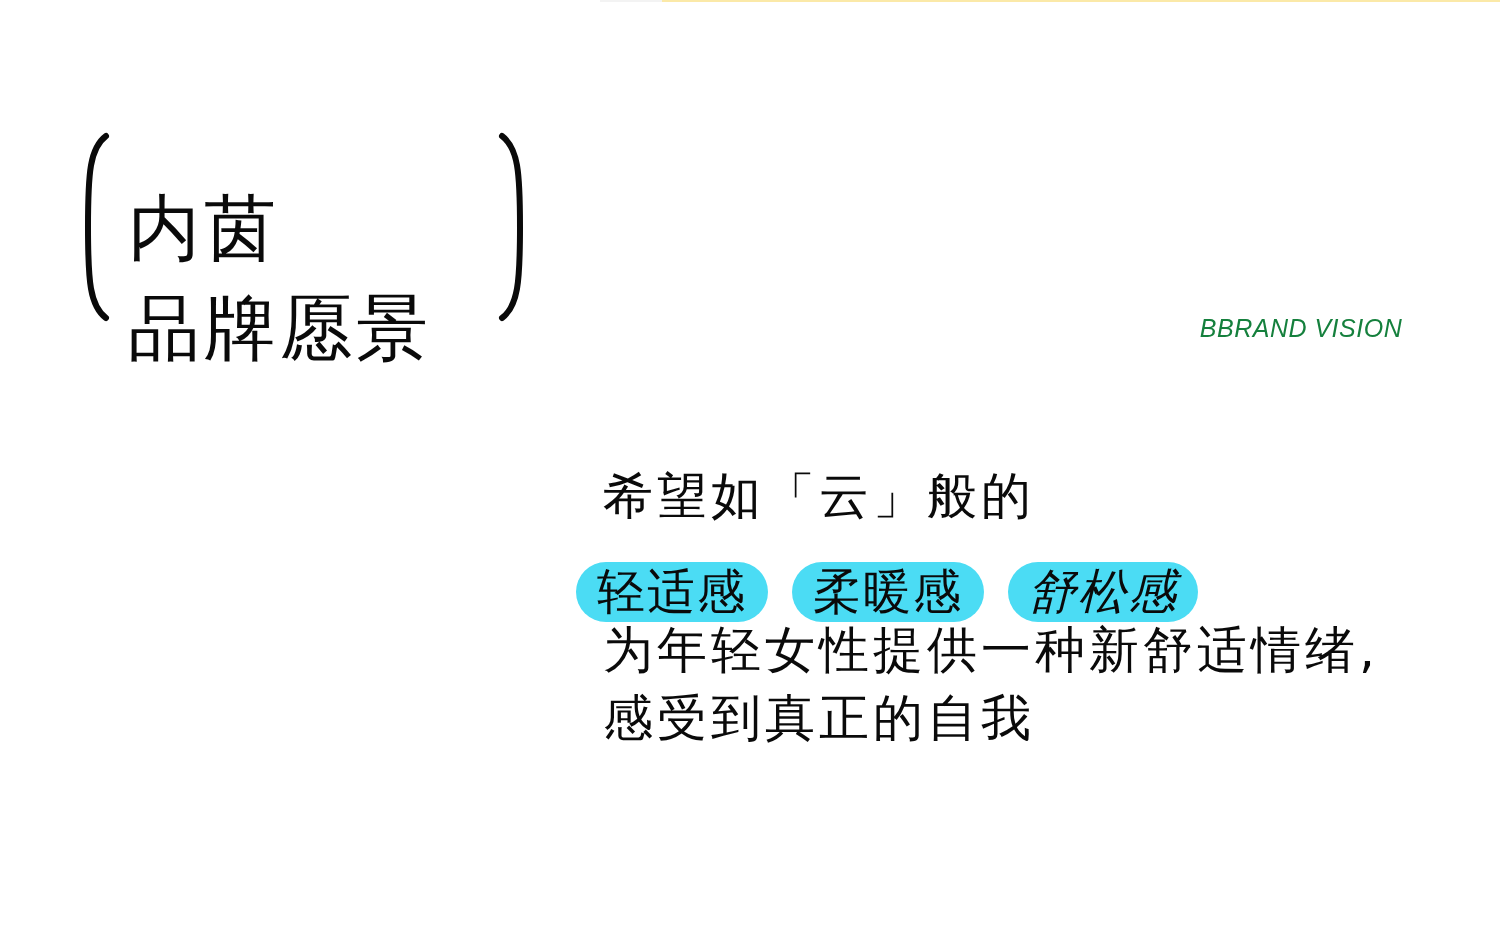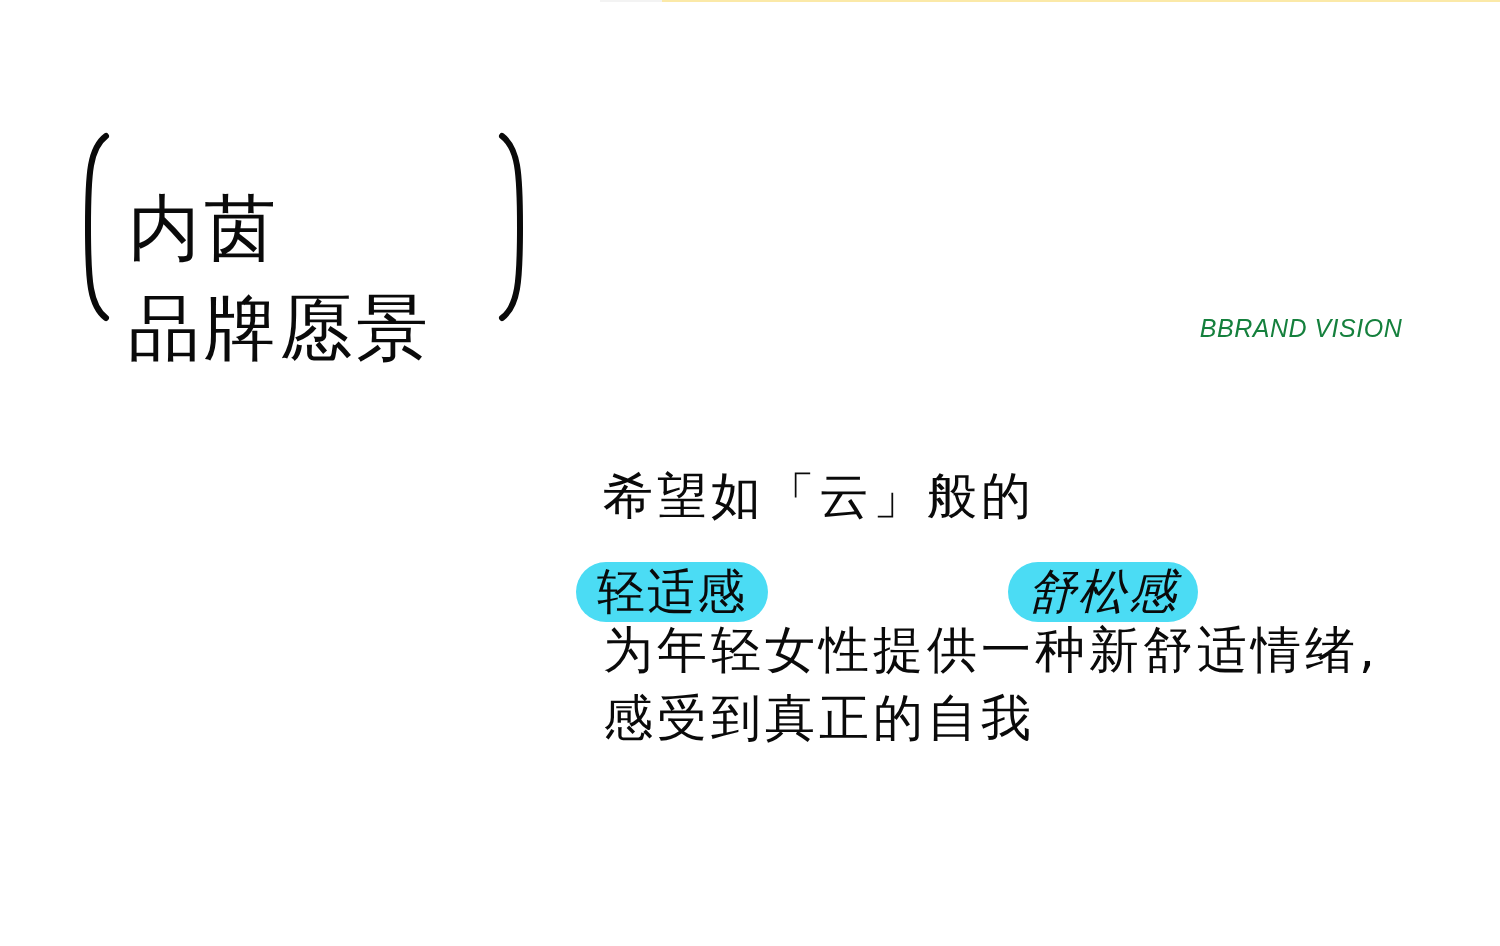--- a/index.html
+++ b/index.html
@@ -145,18 +145,19 @@
   </div>
 </section>
 
 <div class="subtitle-en">BBRAND VISION</div>
 
 <section class="vision-text">
   <div class="line l-intro">希望如「云」般的</div>
 
   <div class="pill-row">
     <span class="pill p1">轻适感</span>
+    <span class="pill p2">柔暖感</span>
     <span class="pill p3">舒松感</span>
   </div>
 
   <div class="line l-3">为年轻女性提供一种新舒适情绪,</div>
   <div class="line l-4">感受到真正的自我</div>
 </section>
 
 </body></html>

